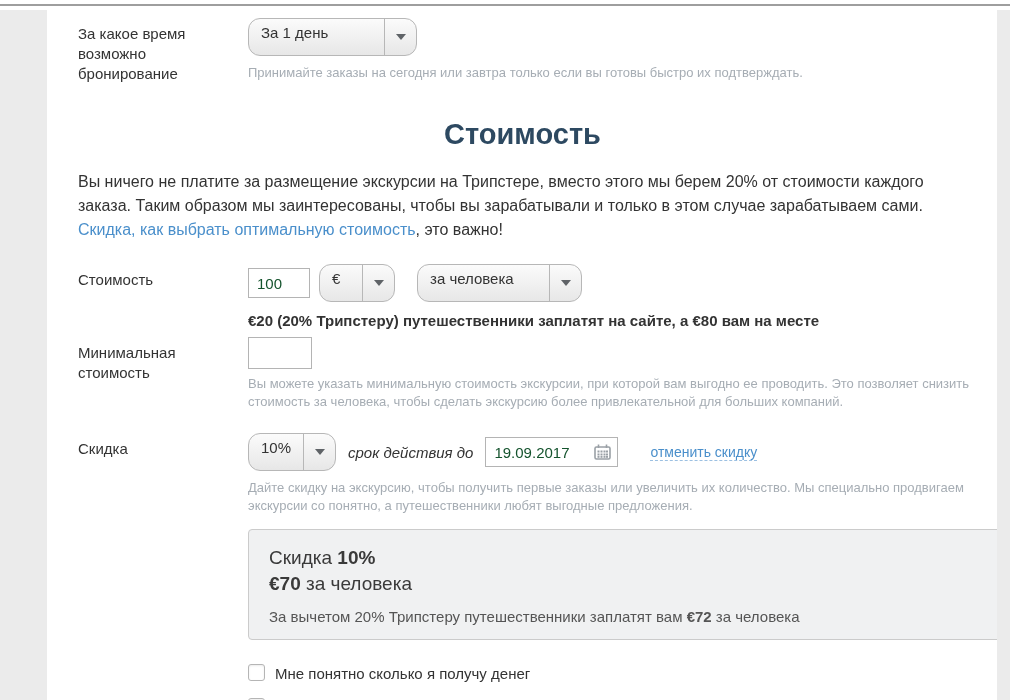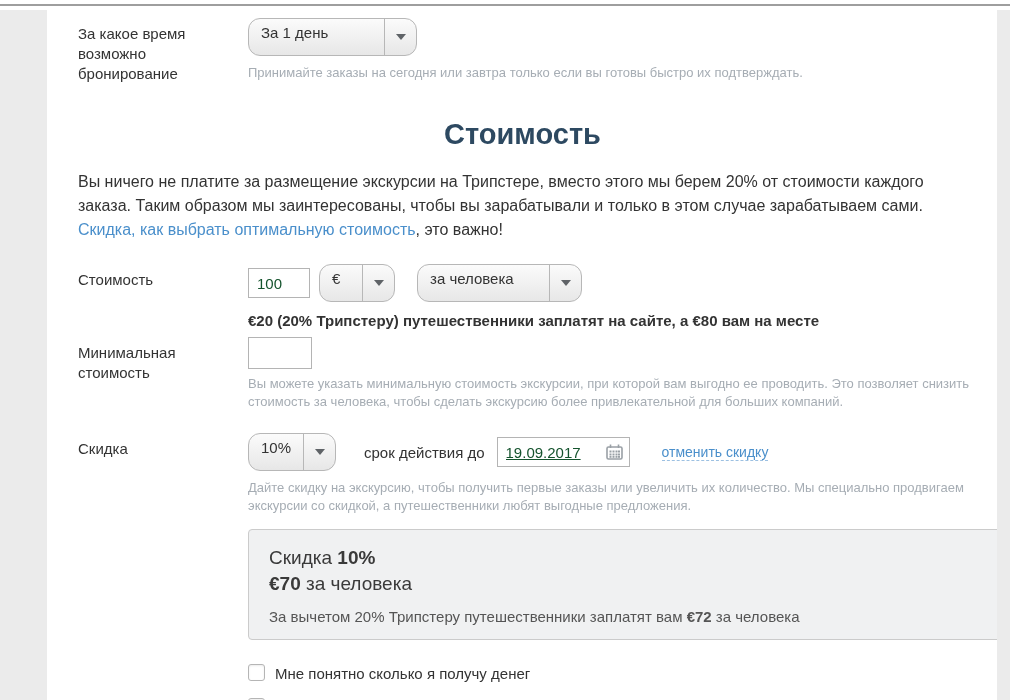--- a/index.html
+++ b/index.html
@@ -79,21 +79,21 @@
     font-family:"Liberation Sans", sans-serif;
     font-size:15px;
     color:#14532d;
     padding:0 8px;
     background:#fff;
   }
   .w-price { width:62px; }
   .w-min   { width:64px; height:32px; }
 
   .date-wrap { position:relative; display:inline-block; }
-  .w-date { width:133px; padding-right:28px;text-decoration:underline; }
+  .w-date { width:133px; padding-right:28px; }
   .cal-icon { position:absolute; right:7px; top:7px; }
 
   .heading {
     text-align:center;
     font-size:29px;
     font-weight:bold;
     color:#2d4961;
     margin-top:34px;
   }
   .intro {
@@ -204,21 +204,21 @@
     <div class="form-row row-discount">
       <div class="form-label">Скидка</div>
       <div class="form-ctrl">
         <div class="ctrl-line">
           <div class="dropdown" style="min-width:75px; justify-content:space-between;">
             <span class="dd-value">10%</span>
             <span class="dd-arrow">
                 <span class="tri"></span>
               </span>
           </div>
-          <span class="mid-label" style="margin-left:28px;">срок действия до</span>
+          <span class="mid-label" style="margin-left:12px;font-style:italic;">срок действия до</span>
           <span class="date-wrap" style="margin-left:12px;">
             <input class="text-input w-date" value="19.09.2017" style="">
             <span class="cal-icon">
               <svg width="17" height="16" viewBox="0 0 17 16">
                 <rect x="1" y="3" width="15" height="12" rx="1.5" fill="none" stroke="#9aa0a6" stroke-width="1.6"></rect>
                 <line x1="4.5" y1="0.5" x2="4.5" y2="4" stroke="#9aa0a6" stroke-width="1.6"></line>
                 <line x1="12.5" y1="0.5" x2="12.5" y2="4" stroke="#9aa0a6" stroke-width="1.6"></line>
                 <g fill="#9aa0a6">
                   <rect x="3.5" y="6.5" width="2" height="2"></rect>
                     <rect x="6.5" y="6.5" width="2" height="2"></rect>
@@ -231,21 +231,21 @@
                   <rect x="3.5" y="12" width="2" height="1.8"></rect>
                     <rect x="6.5" y="12" width="2" height="1.8"></rect>
                     <rect x="9.5" y="12" width="2" height="1.8"></rect>
                     <rect x="12" y="12" width="2" height="1.8"></rect>
                 </g>
               </svg>
             </span>
           </span>
           <a class="link-dashed" style="margin-left:32px;">отменить скидку</a>
         </div>
-        <div class="help" style="width:735px;">Дайте скидку на экскурсию, чтобы получить первые заказы или увеличить их количество. Мы специально продвигаем экскурсии со скидкой, а путешественники любят выгодные предложения.</div>
+        <div class="help" style="width:735px;">Дайте скидку на экскурсию, чтобы получить первые заказы или увеличить их количество. Мы специально продвигаем экскурсии со понятно, а путешественники любят выгодные предложения.</div>
 
         <div class="summary-box">
           <div class="summary-line"><span>Скидка </span><span class="b">10%</span></div>
           <div class="summary-line"><span class="b">€70</span><span> за человека</span></div>
           <div class="summary-note"><span>За вычетом 20% Трипстеру путешественники заплатят вам </span><span class="b">€72</span><span> за человека</span></div>
         </div>
 
         <div class="check-row check1">
           <span class="checkbox"></span>
           <span class="cb-label">Мне понятно сколько я получу денег</span>

